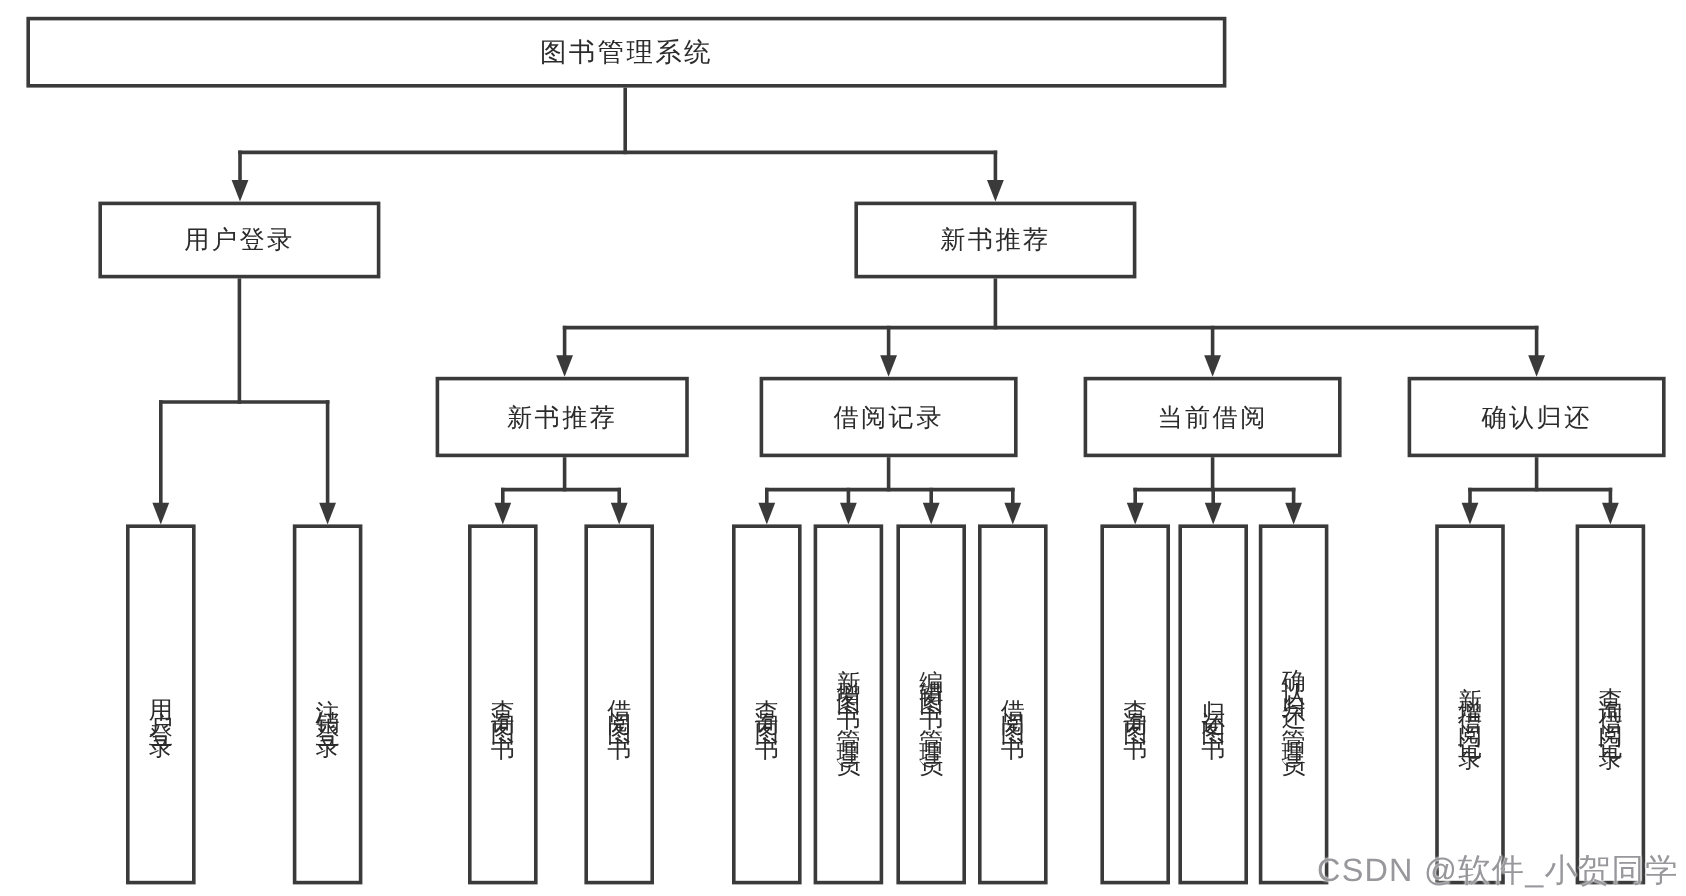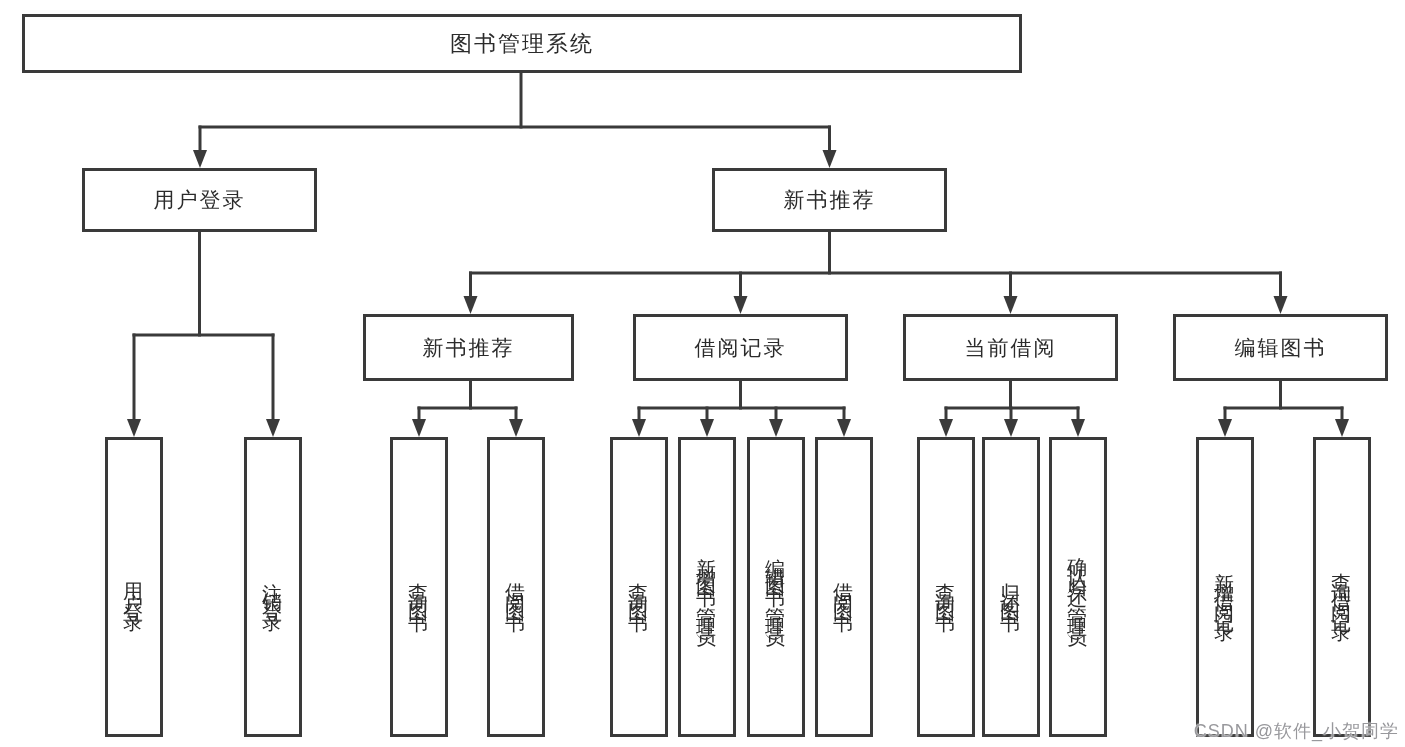--- a/index.html
+++ b/index.html
@@ -18,21 +18,21 @@
   .vbox{
     position:absolute;box-sizing:border-box;top:437px;width:58px;height:300px;
     background:var(--fill,#fff);border:3px solid var(--line,#3a3a3a);
     display:flex;align-items:center;justify-content:center;
   }
   .vbox span{
     writing-mode:vertical-rl;text-orientation:mixed;
     font-size:20px;letter-spacing:10px;color:var(--text,#2b2b2b);white-space:nowrap;
   }
   .watermark{
-    position:absolute;right:6px;bottom:4px;font-size:18px;letter-spacing:1px;
+    position:absolute;right:6px;bottom:4px;font-size:27px;letter-spacing:1px;
     color:var(--wm,#98989c);text-shadow:0 0 2px #fff,0 0 2px #fff;z-index:5;
   }
 </style>
 </head>
 <body>
 
 <div class="canvas" style="--line: #3a3a3a; --fill: #ffffff; --text: #2b2b2b; --wm: #98989c;">
 
   <svg class="connectors" width="1405" height="747">
       <line x1="521" y1="73" x2="521" y2="127" stroke="#3a3a3a" stroke-width="3" stroke-linecap="square"></line>
@@ -90,21 +90,21 @@
     </svg>
 
   <div class="hbox title" style="left:22px;top:14px;width:1000px;height:59px">图书管理系统</div>
 
   <div class="hbox lvl" style="left:82px;top:168px;width:235px;height:64px">用户登录</div>
   <div class="hbox lvl" style="left:712px;top:168px;width:235px;height:64px">新书推荐</div>
 
   <div class="hbox lvl" style="left:363px;top:314px;width:211px;height:67px">新书推荐</div>
   <div class="hbox lvl" style="left:633px;top:314px;width:215px;height:67px">借阅记录</div>
   <div class="hbox lvl" style="left:903px;top:314px;width:215px;height:67px">当前借阅</div>
-  <div class="hbox lvl" style="left:1173px;top:314px;width:215px;height:67px">编辑图书</div>
+  <div class="hbox lvl" style="left:1173px;top:314px;width:215px;height:67px">确认归还</div>
 
   <div class="vbox" style="left:105px">
     <span>用户登录</span>
     </div>
   <div class="vbox" style="left:244px">
     <span>注销登录</span>
     </div>
 
   <div class="vbox" style="left:390px">
     <span>查询图书</span>

